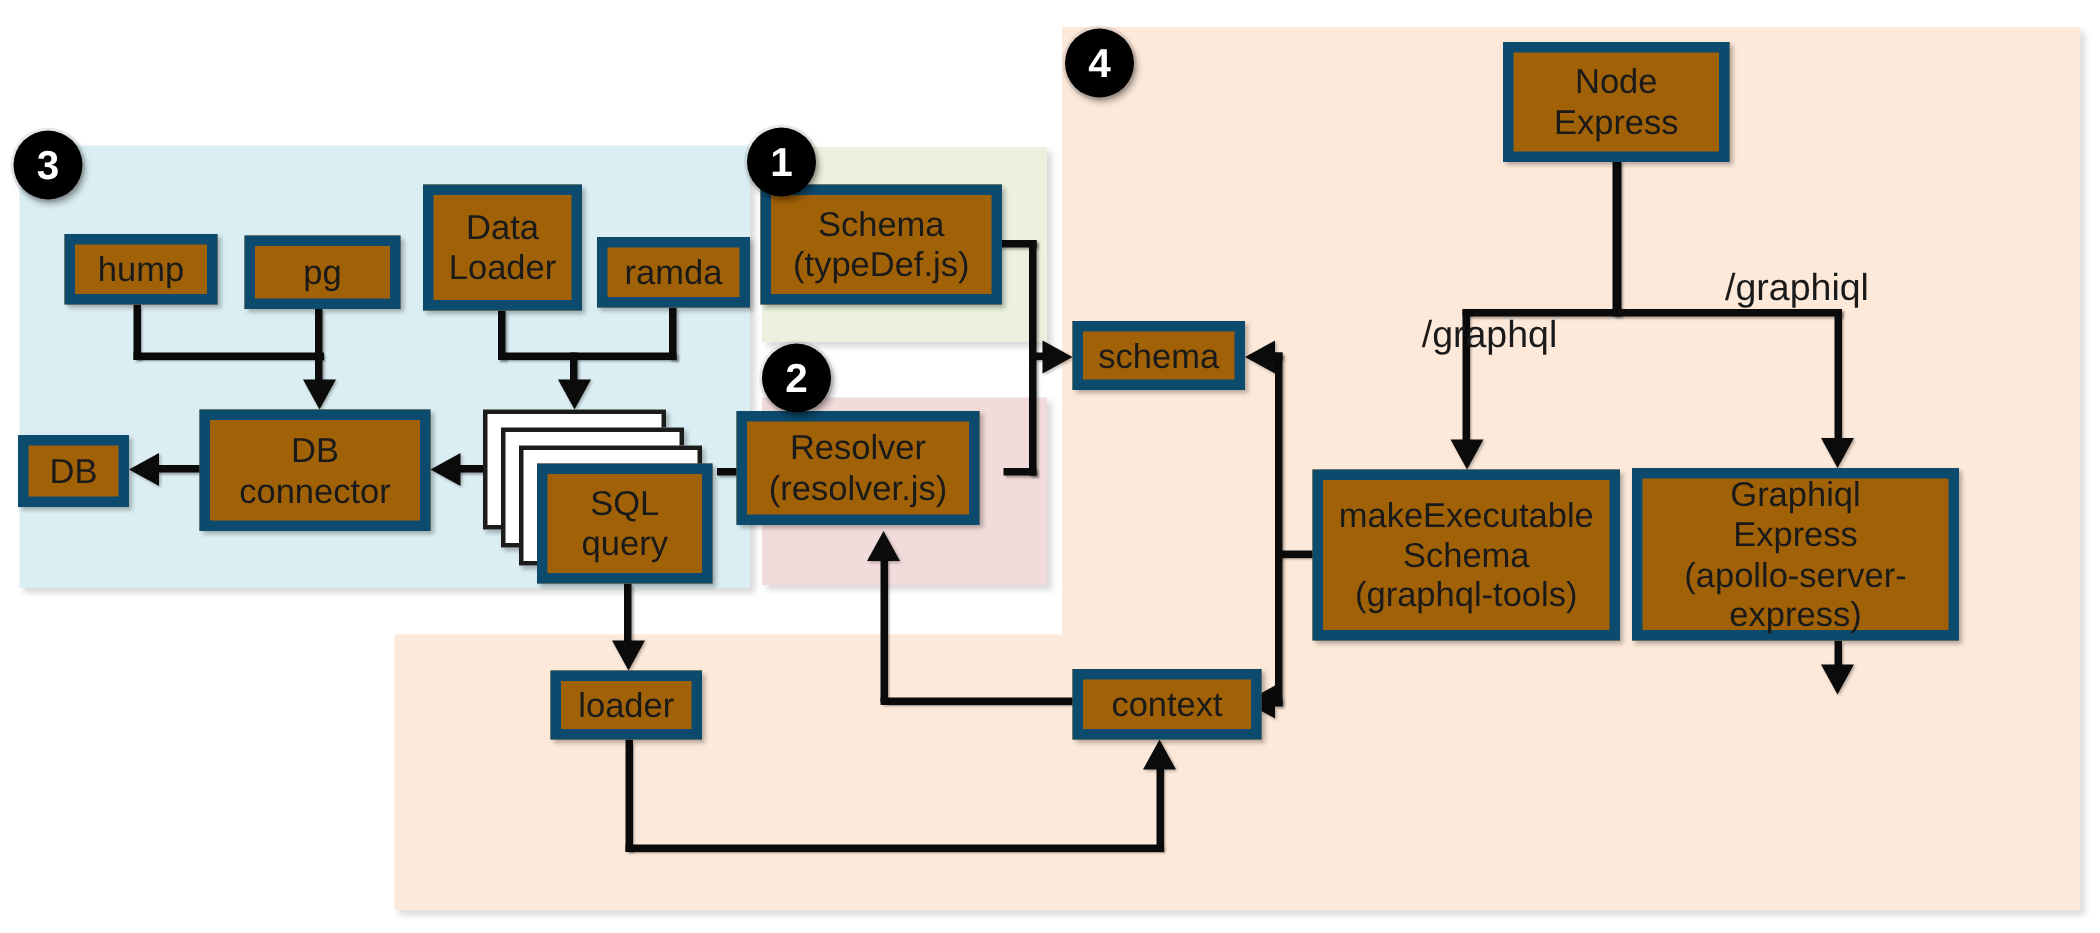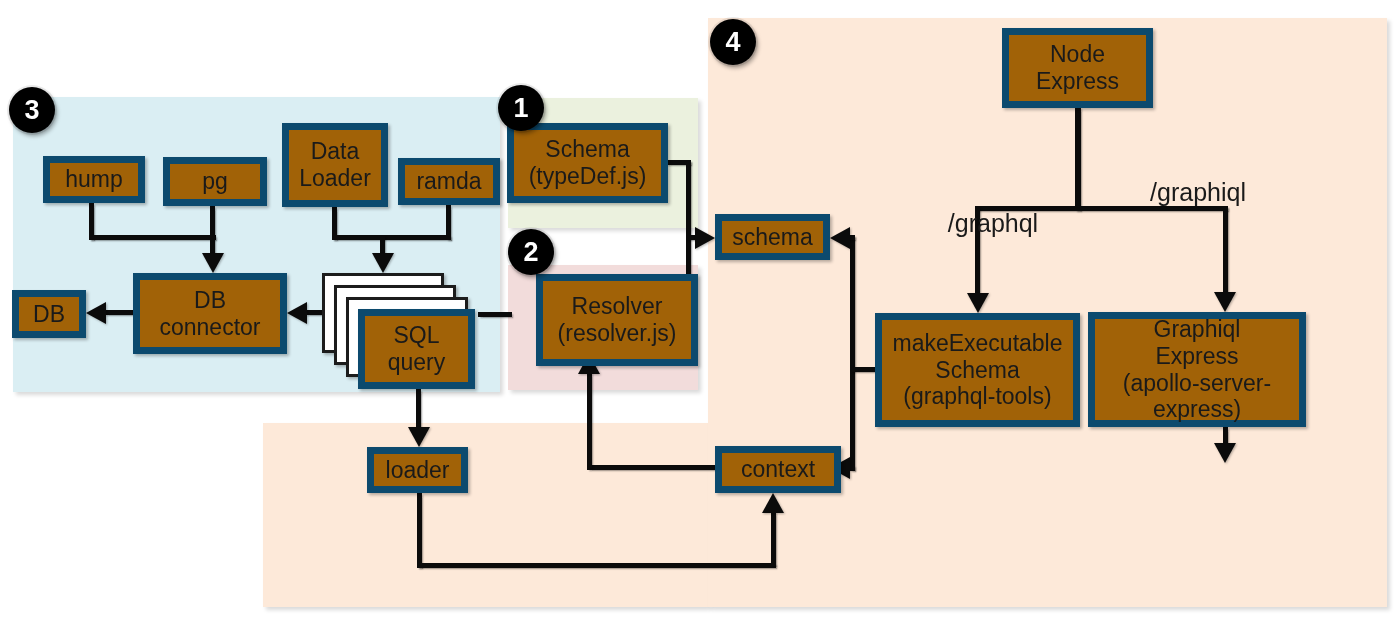--- a/index.html
+++ b/index.html
@@ -149,21 +149,21 @@
 connector</div>
 
   <div class="card" style="left:322px; top:273px; width:122px; height:80px;"></div>
   <div class="card" style="left:334px; top:285px; width:122px; height:80px;"></div>
   <div class="card" style="left:346px; top:297px; width:122px; height:80px;"></div>
   <div class="box" style="left:358px; top:309px; width:117px; height:80px;">SQL
 query</div>
 
   <div class="box" style="left:507px; top:123px; width:161px; height:80px;">Schema
 (typeDef.js)</div>
-  <div class="box" style="left:536px; top:274px; width:162px; height:92px;">Resolver
+  <div class="box" style="left:491px; top:274px; width:162px; height:76px;">Resolver
 (resolver.js)</div>
   <div class="box" style="left:715px; top:214px; width:115px; height:46px;">schema</div>
   <div class="box" style="left:715px; top:446px; width:126px; height:47px;">context</div>
   <div class="box" style="left:367px; top:447px; width:101px; height:46px;">loader</div>
   <div class="box" style="left:1002px; top:28px; width:151px; height:80px;">Node
 Express</div>
   <div class="box" style="left:875px; top:313px; width:205px; height:114px;">makeExecutable
 Schema
 (graphql-tools)</div>
   <div class="box" style="left:1088px; top:312px; width:218px; height:115px;">Graphiql

